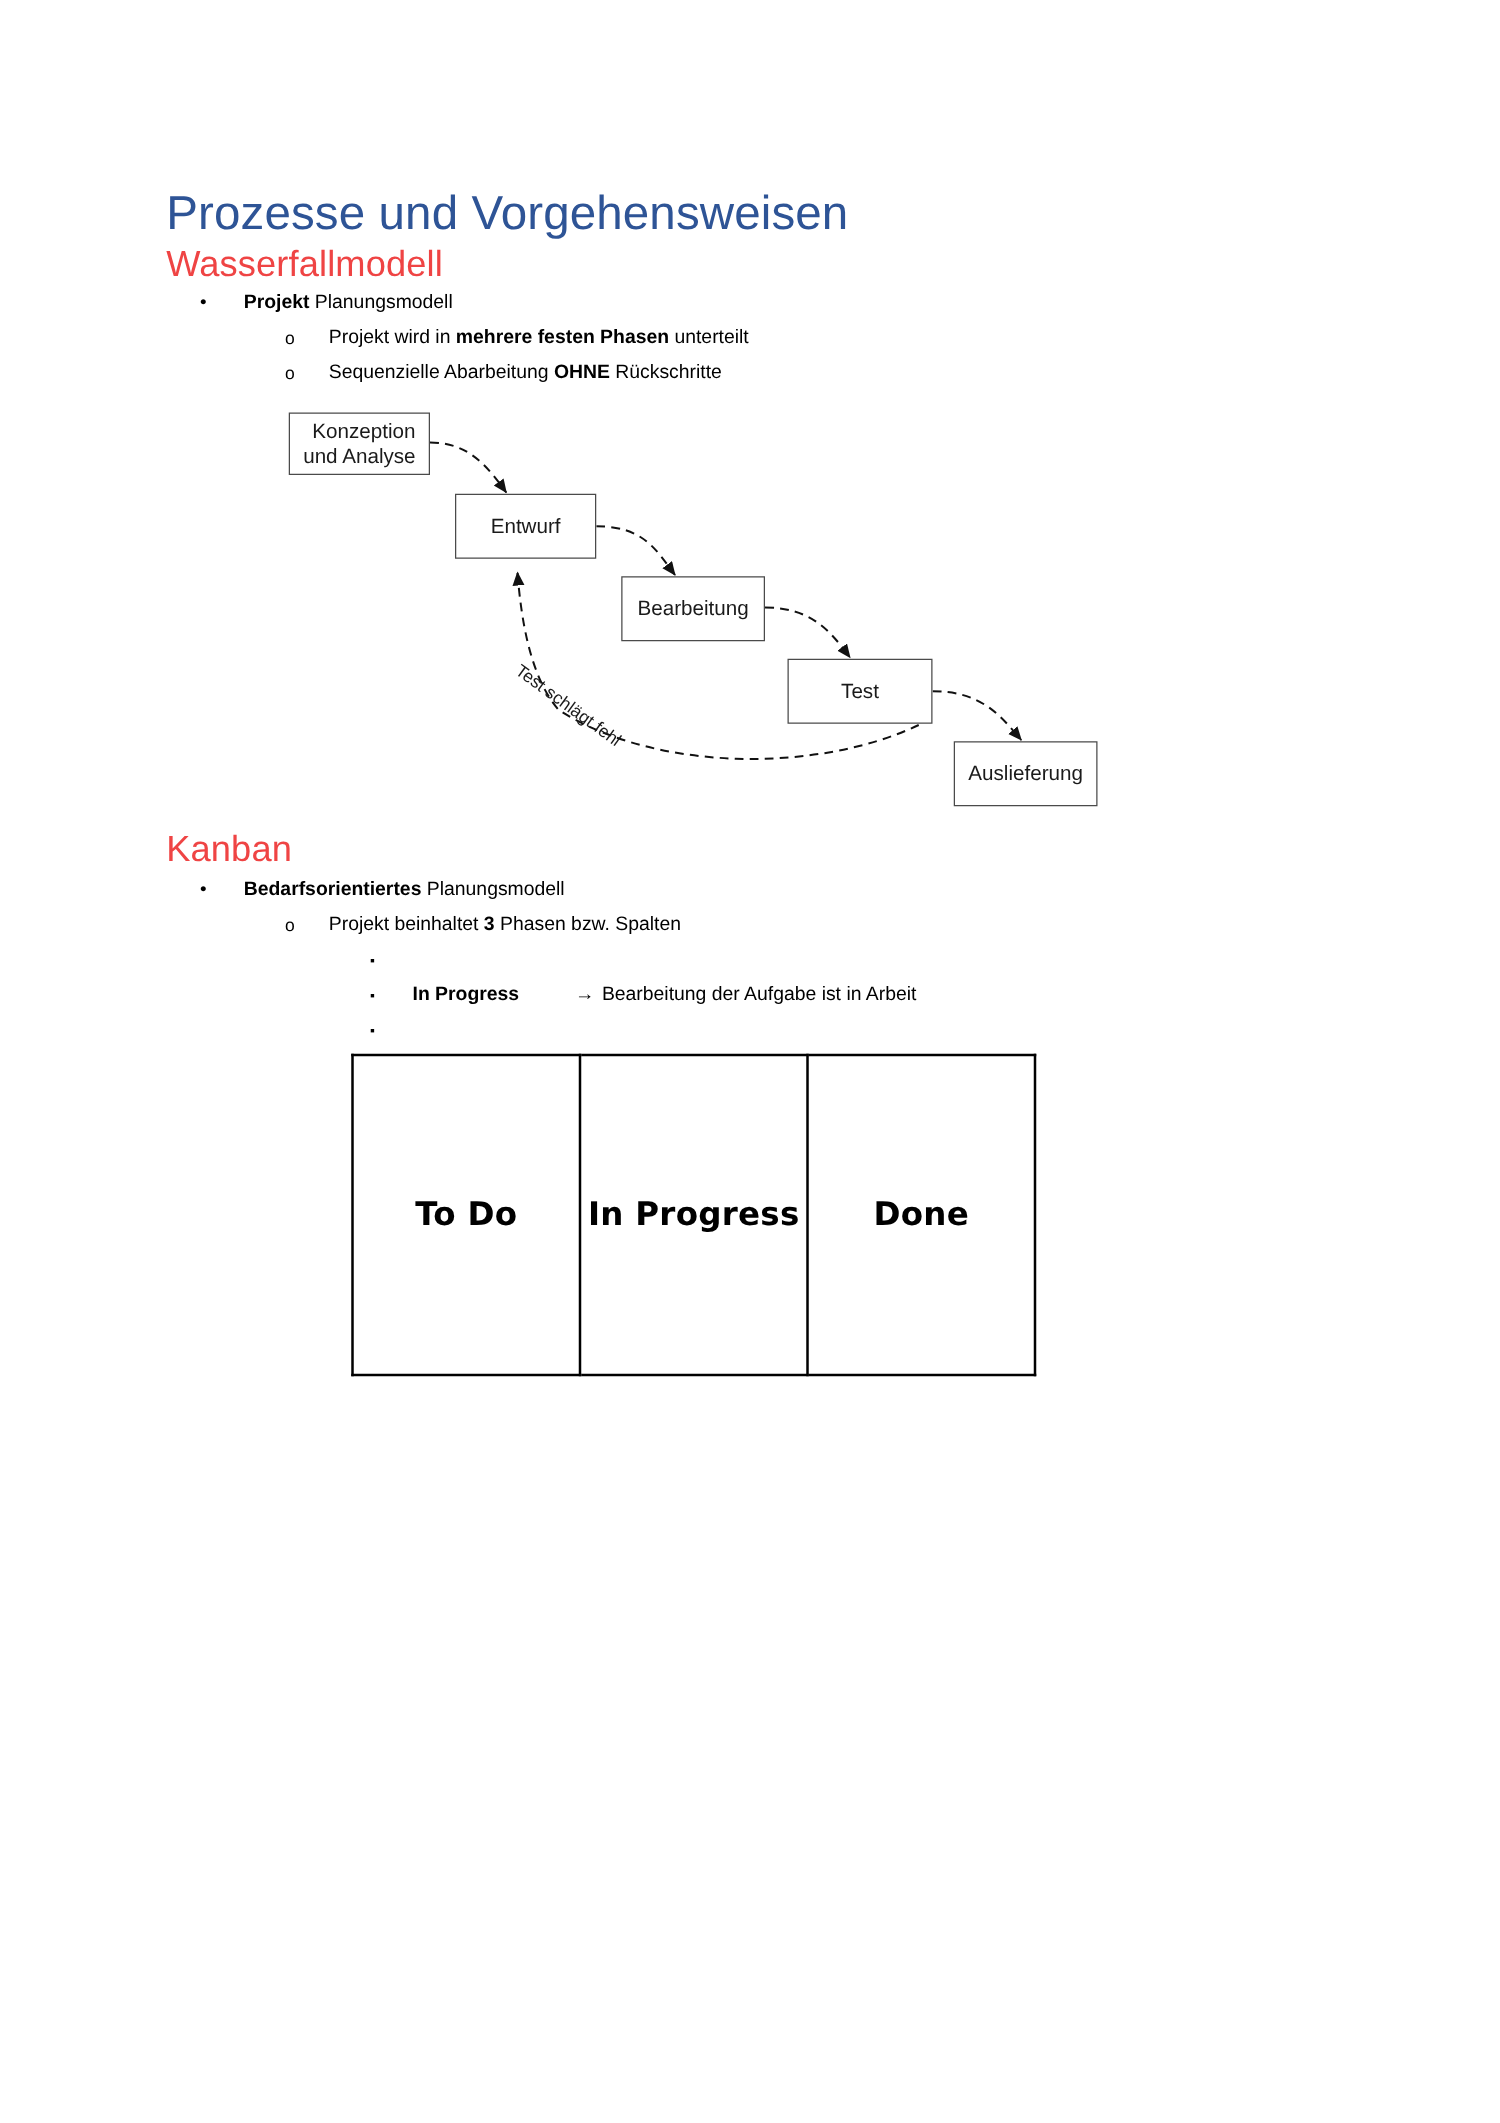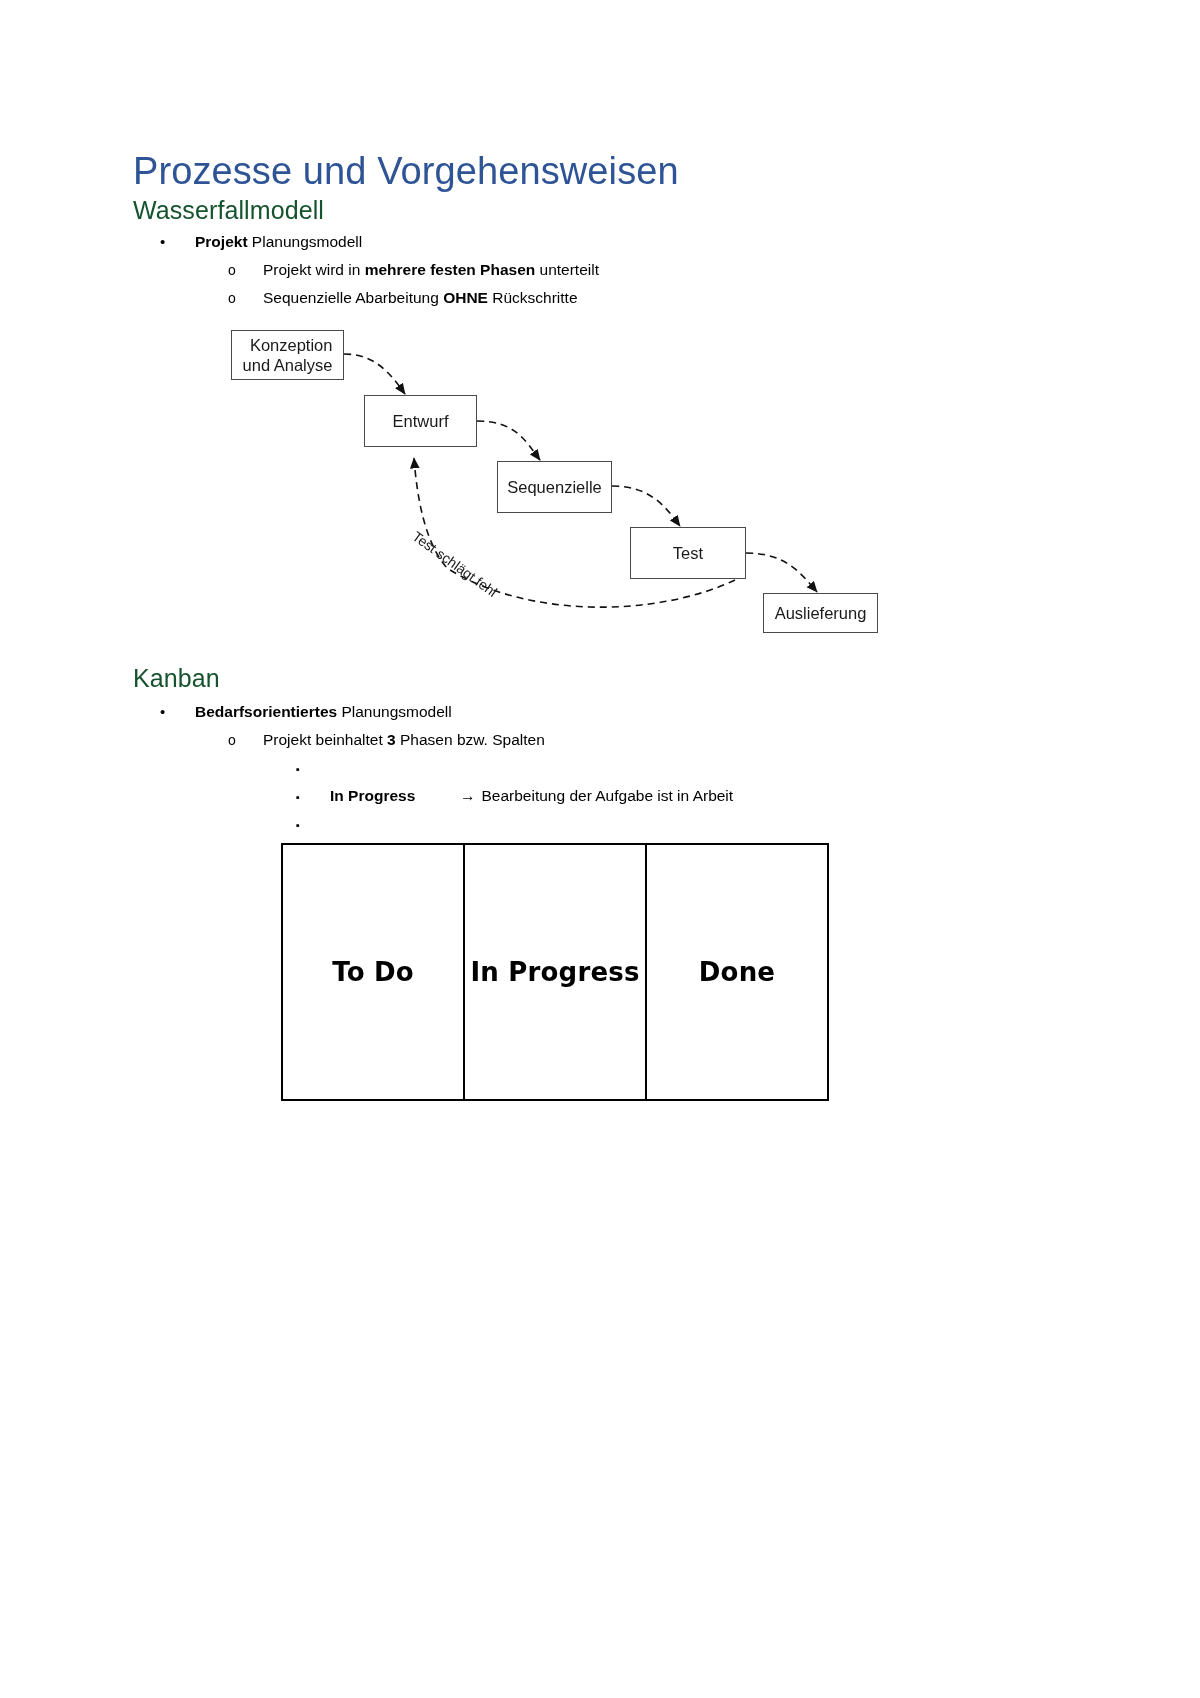--- a/index.html
+++ b/index.html
@@ -25,23 +25,23 @@
     font-size: 38px;
     font-weight: 400;
     color: #2E5496;
     letter-spacing: 0.1px;
     white-space: nowrap;
   }
   .h2 {
     position: absolute;
     left: 133px;
     top: 196px;
-    font-size: 25px;
+    font-size: 29px;
     font-weight: 400;
-    color: #14532d;
+    color: #ef4444;
     letter-spacing: 0.1px;
     white-space: nowrap;
   }
   .h2.kanban {
     top: 664px;
   }
 
   
   .blk {
     position: absolute;
@@ -189,23 +189,23 @@
       <path d="M387,168 C425,168 440,188 455,208" fill="none" stroke="#111" stroke-width="1.6" stroke-dasharray="7,5" marker-end="url(#ah)"></path>
 
       <path d="M521,235 C560,235 575,254 592,274" fill="none" stroke="#111" stroke-width="1.6" stroke-dasharray="7,5" marker-end="url(#ah)"></path>
 
       <path d="M510,262 C430,300 300,300 222,250 C200,225 192,180 189,140" fill="none" stroke="#111" stroke-width="1.6" stroke-dasharray="7,5" marker-end="url(#ah)"></path>
     </svg>
 
     <div class="wf-box" style="left:6px;   top:12px;  width:113px; height:50px;">Konzeption
 und Analyse</div>
     <div class="wf-box" style="left:139px; top:77px;  width:113px; height:52px;">Entwurf</div>
-    <div class="wf-box" style="left:272px; top:143px; width:115px; height:52px;">Sequenzielle</div>
+    <div class="wf-box" style="left:272px; top:143px; width:115px; height:52px;">Bearbeitung</div>
     <div class="wf-box" style="left:405px; top:209px; width:116px; height:52px;">Test</div>
-    <div class="wf-box" style="left:538px; top:275px; width:115px; height:40px;">Auslieferung</div>
+    <div class="wf-box" style="left:538px; top:275px; width:115px; height:52px;">Auslieferung</div>
 
     <div class="wf-label" style="left:194px; top:210px; transform: rotate(36deg);">Test schlägt fehl</div>
   </div>
 
   <div class="h2 kanban">Kanban</div>
 
   <div class="blk" style="left:160px; top:698px;">
     <div class="bullet-row">
       <span class="mark lvl1">•</span>
       <span class="txt lvl1"><span class="b">Bedarfsorientiertes</span><span> Planungsmodell</span></span>

